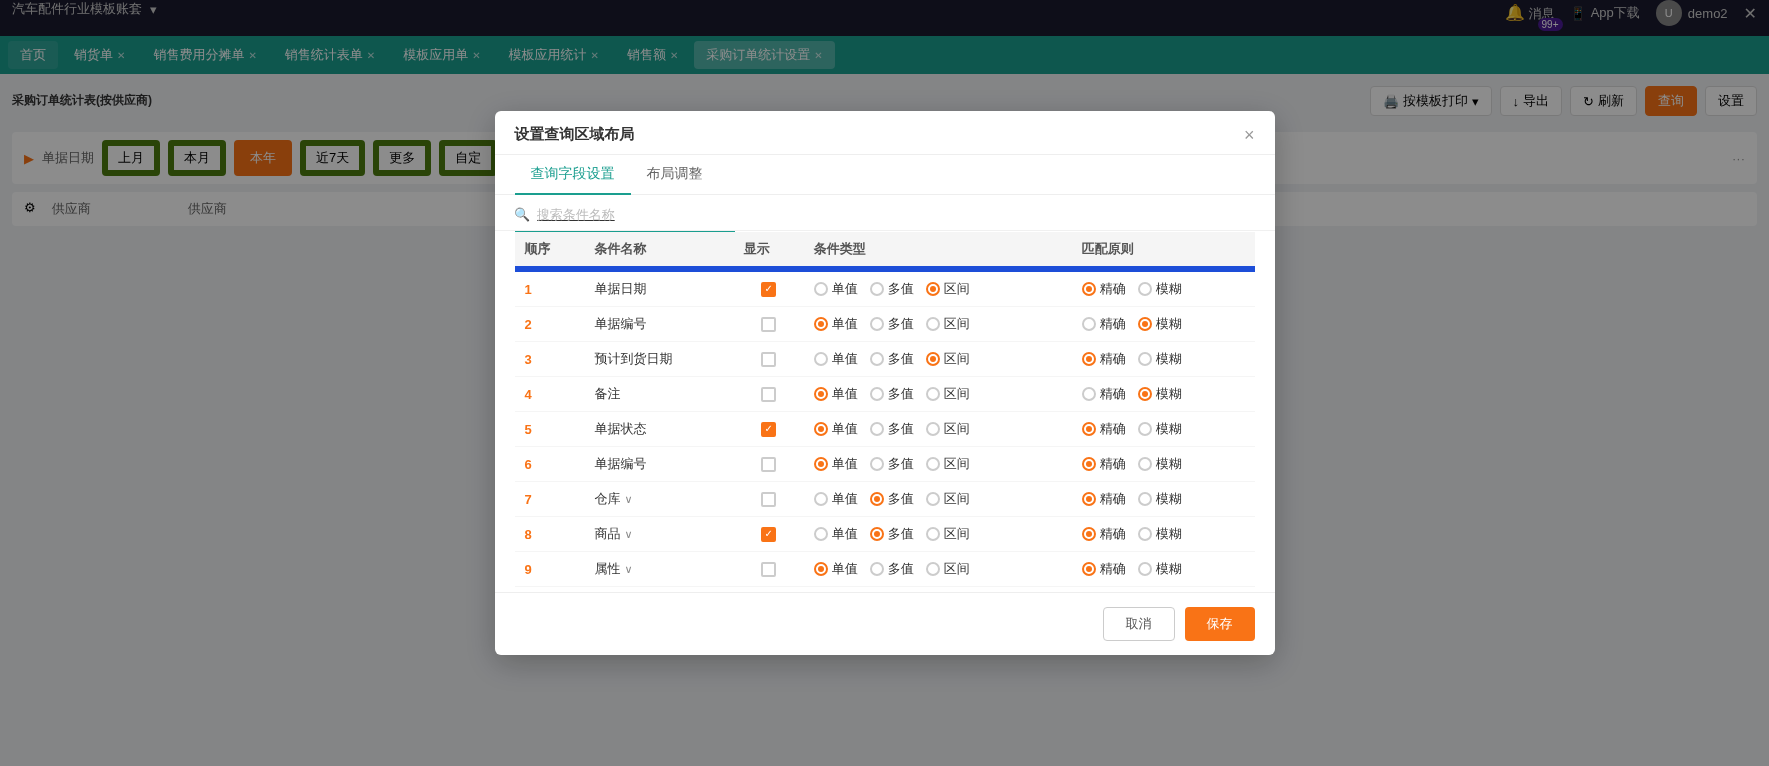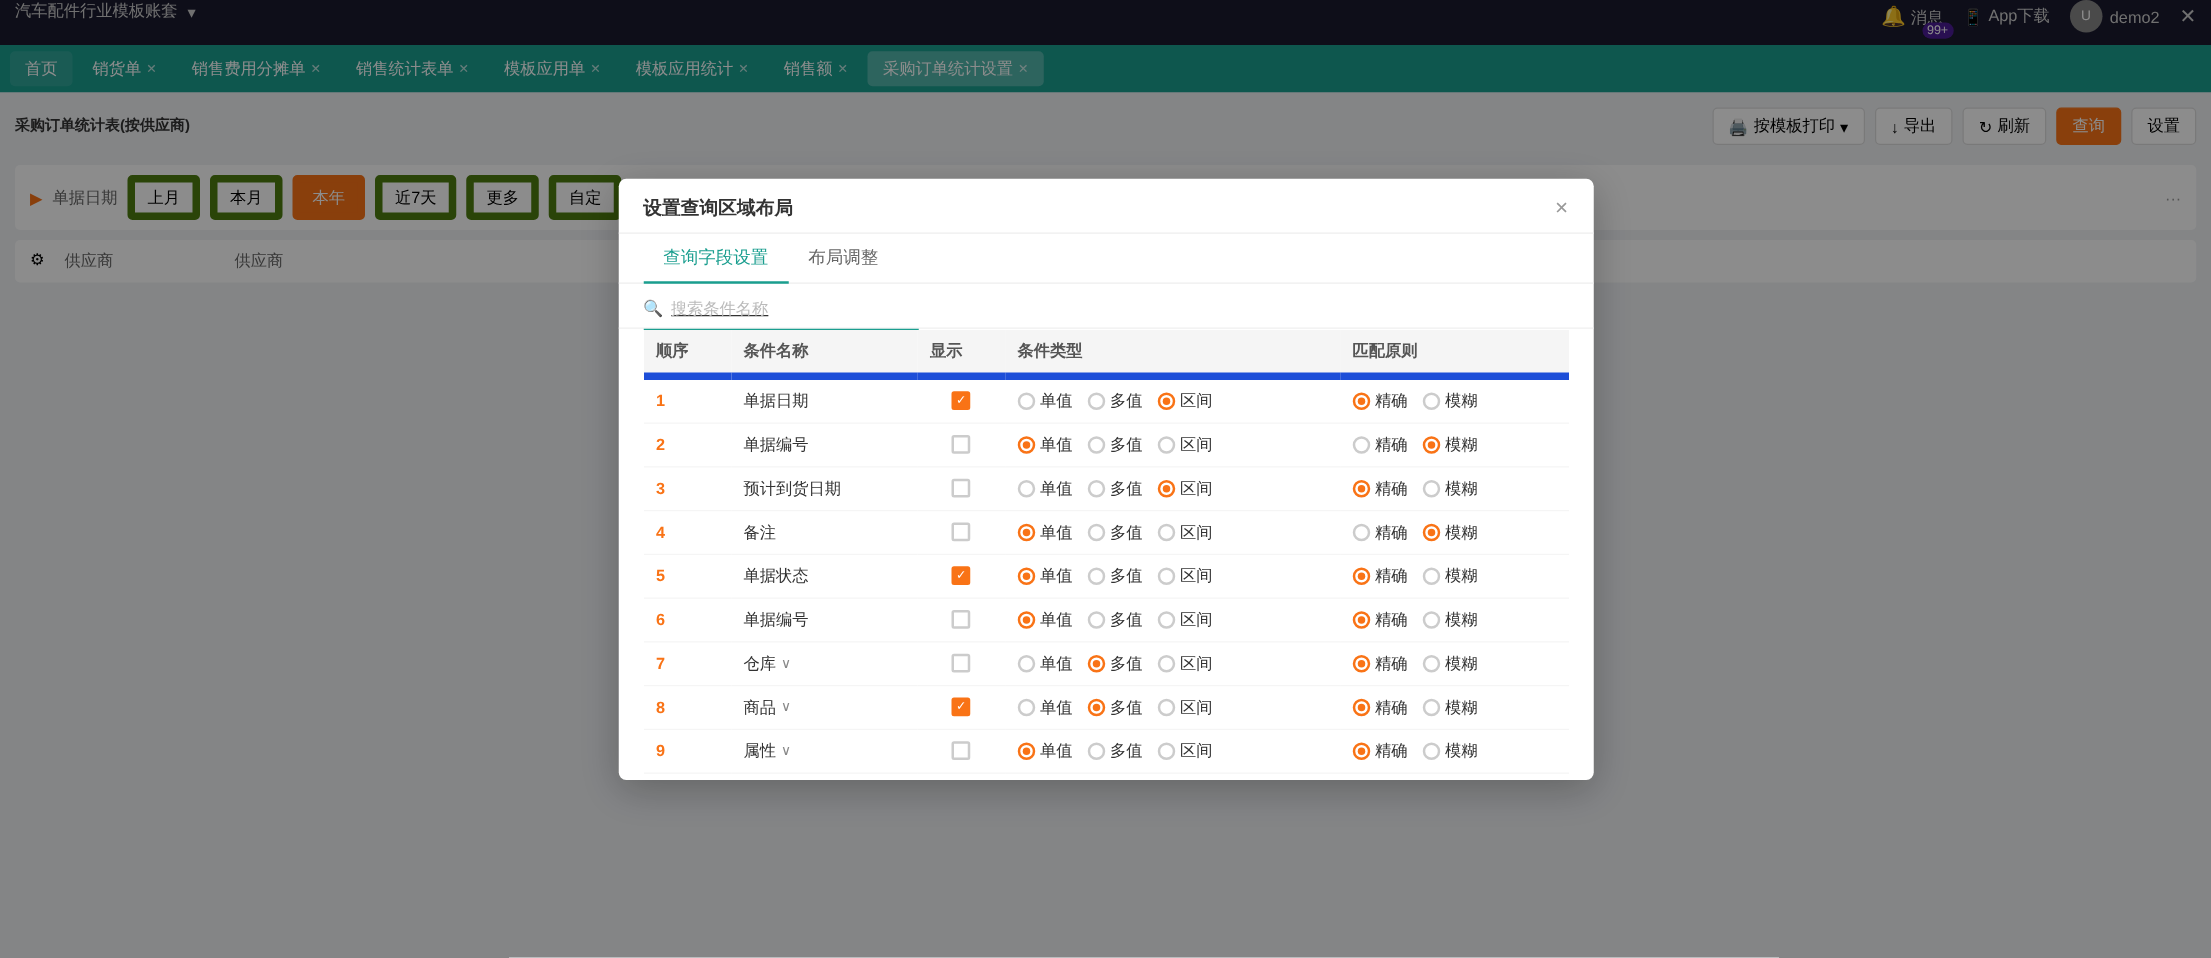--- a/index.html
+++ b/index.html
@@ -833,14 +833,18 @@
                   <label class="radio-item">
                     <span class="radio-label">模糊</span>
                   </label>
                 </div>
               </td>
             </tr>
           </tbody>
       </table>
     </div>
 
+    <div class="dialog-footer">
+      <button class="btn-cancel">取消</button>
+      <button class="btn-save">保存</button>
+    </div>
   </div>
 </div>
 
 </body></html>

